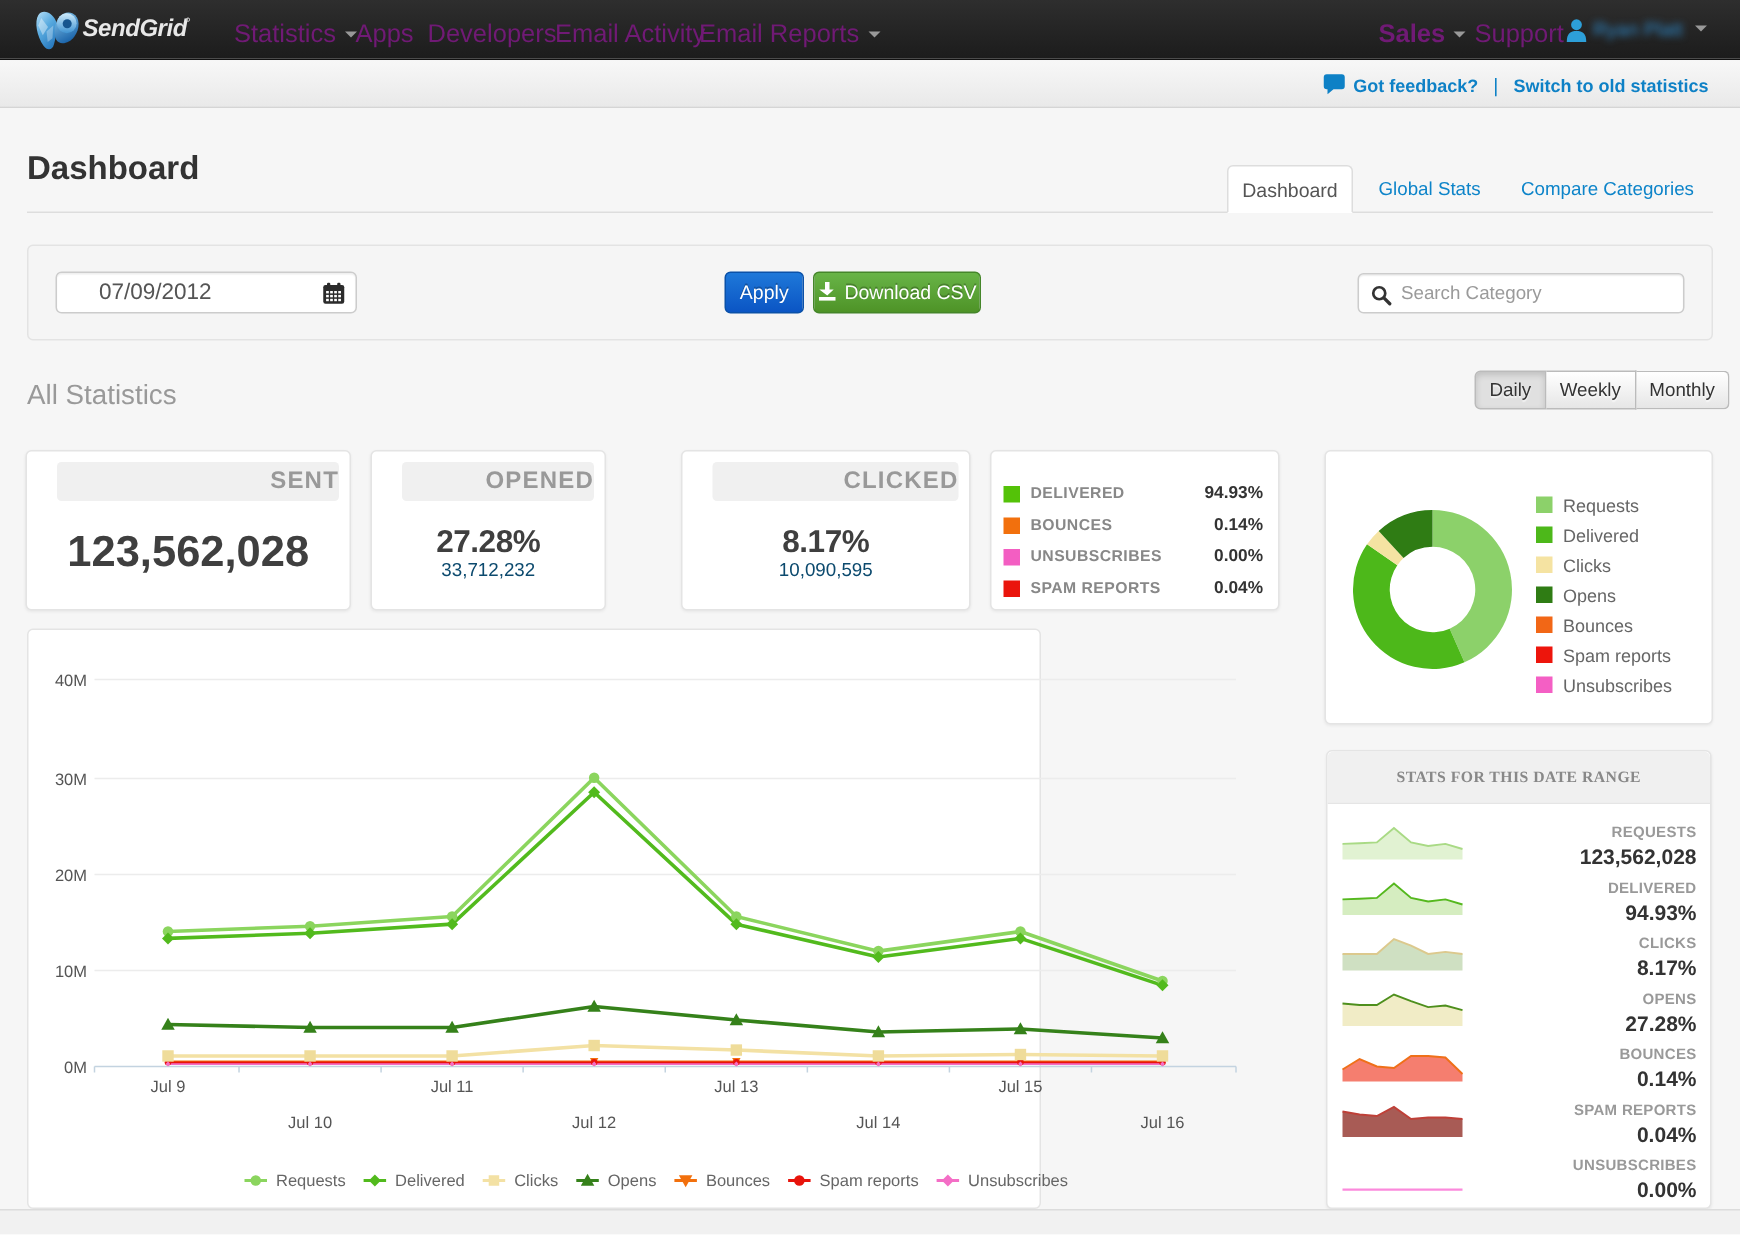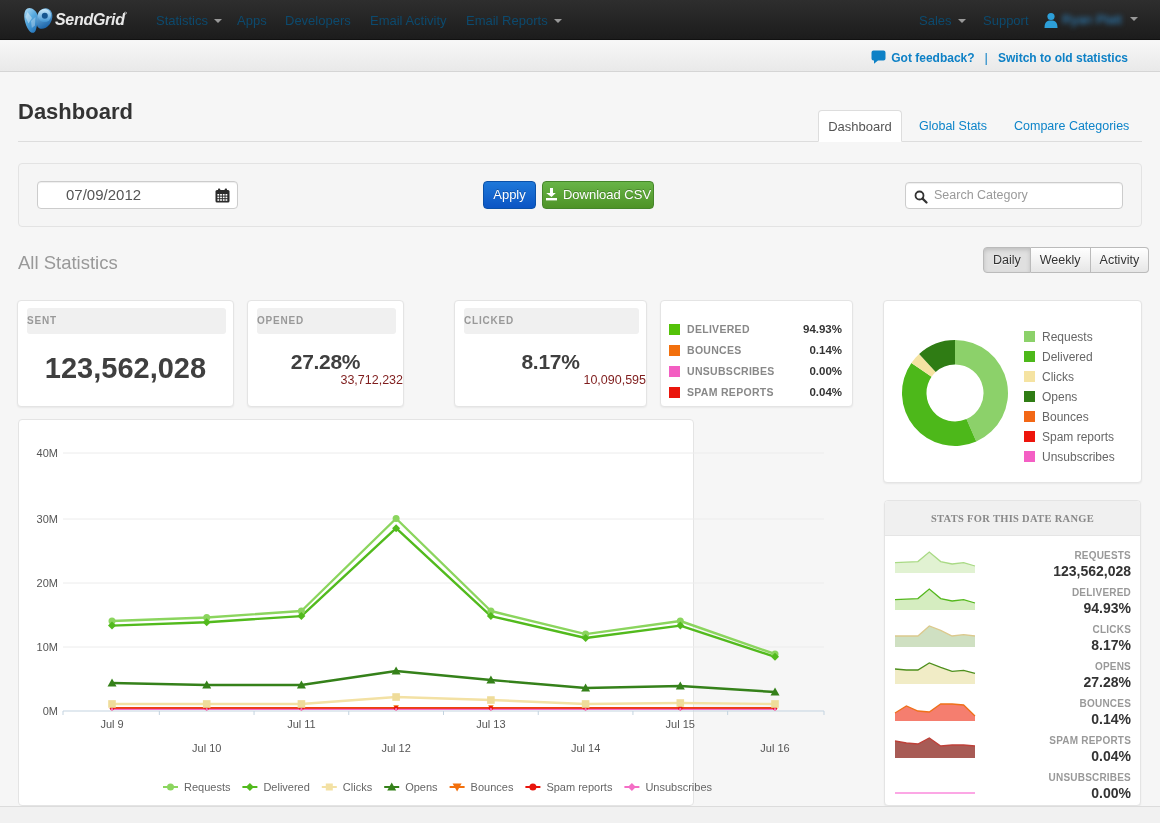--- a/index.html
+++ b/index.html
@@ -6,21 +6,21 @@
 html,body { font-family:"Liberation Sans", sans-serif; background:#fff; }
 #page { position:relative; width:1160px; height:823px; overflow:hidden; background:#f6f6f6; }
 .abs { position:absolute; }
 
 
 #navbar { left:0; top:0; width:1160px; height:40px;
   background:linear-gradient(#2e2e2e,#1c1c1c); border-bottom:1px solid #111; }
 #logo-ic { left:22px; top:4px; }
 #logo-t { left:55px; top:11px; color:#e8e8e8; font-size:16px; font-weight:bold; font-style:italic; letter-spacing:-0.3px; }
 #logo-r { left:122px; top:9px; color:#ccc; font-size:8px; }
-.navlink { top:13px; color:#0c4a6e; font-size:13px; }
+.navlink { top:13px; color:#701a75; font-size:17px; }
 .caret { display:inline-block; width:0; height:0; border-left:4px solid transparent; border-right:4px solid transparent; border-top:4px solid #999; vertical-align:middle; margin-left:6px; margin-top:-2px; }
 #uname { top:12px; color:#2e88c8; font-size:13px; filter:blur(2.5px); }
 
 
 #fbar { left:0; top:41px; width:1160px; height:31px;
   background:linear-gradient(#f7f7f7,#e9e9e9); border-bottom:1px solid #d5d5d5; }
 #fbar-links a { color:#0e81c6; font-size:12px; font-weight:bold; text-decoration:none; }
 #fbar-links .sep { color:#0e81c6; margin:0 10px; font-weight:normal; }
 #fbar-links { white-space:nowrap; }
 .dlrow { white-space:nowrap; }
@@ -45,28 +45,28 @@
 
 #allstats { left:18px; top:252px; font-size:18.5px; color:#999; }
 #btngroup { left:969px; top:247px; height:26px;padding-left:14px; }
 .gbtn { display:inline-block; float:left; height:26px; line-height:24px; padding:0 9px; font-size:12.5px; color:#333; background:linear-gradient(#fff,#e6e6e6); border:1px solid #bbb; border-left-width:0; text-shadow:0 1px 1px rgba(255,255,255,0.75); }
 .gbtn.first { border-left-width:1px; border-radius:4px 0 0 4px; }
 .gbtn.last { border-radius:0 4px 4px 0; }
 .gbtn.active { background:#e0e0e0; box-shadow:inset 0 2px 4px rgba(0,0,0,0.15); }
 
 
 .card { top:300px; height:107px; background:#fff; border:1px solid #e4e4e4; border-radius:4px; box-shadow:0 1px 2px rgba(0,0,0,0.06); }
-.cardhead { position:absolute; left:9px; right:7px; top:7px; height:26px; line-height:26px; background:#f0f0f0; border-radius:3px; text-align:left; font-size:10px; font-weight:bold; color:#999; letter-spacing:0.8px; }
+.cardhead { position:absolute; left:20px; right:7px; top:7px; height:26px; line-height:26px; background:#f0f0f0; border-radius:3px; text-align:right; font-size:16px; font-weight:bold; color:#999; letter-spacing:0.8px; }
 #card1 { left:17px; width:217px; }
 #card2 { left:247px; width:157px; }
 #card3 { left:454px; width:193px; }
 #card4 { left:660px; width:193px; }
 .bignum { position:absolute; left:0; width:100%; text-align:center; top:51px; font-size:29px; font-weight:bold; color:#3f3f3f; letter-spacing:0px; }
 .pct { position:absolute; left:0; width:100%; text-align:center; top:49px; font-size:21px; font-weight:bold; color:#3f3f3f; letter-spacing:-0.3px; }
-.sub { position:absolute; left:0; width:100%; text-align:right; top:72px; font-size:12.5px; color:#7f1d1d; }
+.sub { position:absolute; left:0; width:100%; text-align:center; top:72px; font-size:12.5px; color:#0c4a6e; }
 .lrow { position:absolute; left:8px; right:10px; height:11px; }
 .lsq { position:absolute; left:0; top:0; width:11px; height:11px; }
 .llab { position:absolute; left:18px; top:0; font-size:10.5px; font-weight:bold; color:#888; letter-spacing:0.3px; line-height:11px; }
 .lval { position:absolute; right:0; top:-1px; font-size:11.5px; font-weight:bold; color:#333; line-height:12px; }
 
 
 #donutpanel { left:883px; top:300px; width:259px; height:183px; background:#fff; border:1px solid #e4e4e4; border-radius:4px; box-shadow:0 1px 2px rgba(0,0,0,0.06); }
 .dlrow { position:absolute; left:140px; height:12px; }
 .dlsq { position:absolute; left:0; top:0; width:11px; height:11px; }
 .dllab { position:absolute; left:18px; top:0; font-size:12px; color:#666; line-height:12px; }
@@ -111,31 +111,31 @@
     <path d="M5.5 8 L10 14 L6.5 19.5 L3.5 13 Z" fill="#ffffff" opacity="0.4"></path>
     <path d="M9 17 L13.5 13 L13 21.5 L9.8 24 Z" fill="#ffffff" opacity="0.3"></path>
   </svg>
   <div class="abs" id="logo-t">SendGrid</div>
   <div class="abs" id="logo-r">⚬</div>
   <div class="abs navlink" style="left:156px;">Statistics<span class="caret"></span></div>
   <div class="abs navlink" style="left:237px;">Apps</div>
   <div class="abs navlink" style="left:285px;">Developers</div>
   <div class="abs navlink" style="left:370px;">Email Activity</div>
   <div class="abs navlink" style="left:466px;">Email Reports<span class="caret"></span></div>
-  <div class="abs navlink" style="left:919px;">Sales<span class="caret"></span></div>
+  <div class="abs navlink" style="left:919px;font-weight:bold;">Sales<span class="caret"></span></div>
   <div class="abs navlink" style="left:983px;">Support</div>
   <svg class="abs" style="left:1044px; top:12px;" width="14" height="16" viewBox="0 0 14 16">
     <circle cx="7" cy="4.5" r="3.6" fill="#2d9fd8"></circle>
     <path d="M0.5 16 C0.5 10 3 8.6 7 8.6 C11 8.6 13.5 10 13.5 16 Z" fill="#2d9fd8"></path>
   </svg>
   <div class="abs" id="uname" style="left:1062px;">Ryan Platt</div>
   <span class="abs caret" style="left:1124px; top:19px;"></span>
 
   <div class="abs" id="fbar"></div>
-  <div class="abs" style="right:32px; top:48px;" id="fbar-links">
+  <div class="abs" style="right:21px; top:48px;" id="fbar-links">
     <svg style="vertical-align:-2px; margin-right:5px;" width="15" height="14" viewBox="0 0 15 14">
       <path d="M2.5 0.5 h10 a2 2 0 0 1 2 2 v6 a2 2 0 0 1 -2 2 h-5.5 l-4 3.3 v-3.3 h-0.5 a2 2 0 0 1 -2 -2 v-6 a2 2 0 0 1 2 -2 z" fill="#0e81c6"></path>
     </svg><a id="fb1">Got feedback?</a><span class="sep" style="color:#0e81c6; font-size:13px; margin:0 10px;">|</span><a id="fb2">Switch to old statistics</a>
   </div>
 
   <div class="abs" id="h1">Dashboard</div>
   <div class="abs" id="tabrule"></div>
   <div class="abs tab" id="tab-active">Dashboard</div>
   <div class="abs tab tab-link" style="left:919px;">Global Stats</div>
   <div class="abs tab tab-link" style="left:1014px;">Compare Categories</div>
@@ -171,21 +171,21 @@
     <svg style="position:absolute; left:8px; top:7px;" width="14" height="14" viewBox="0 0 14 14">
       <circle cx="5.5" cy="5.5" r="4" fill="none" stroke="#333" stroke-width="1.8"></circle>
       <line x1="8.6" y1="8.6" x2="12.5" y2="12.5" stroke="#333" stroke-width="2.2" stroke-linecap="round"></line>
     </svg>
   </div>
 
   <div class="abs" id="allstats">All Statistics</div>
   <div class="abs" id="btngroup">
     <span class="gbtn first active">Daily</span>
       <span class="gbtn">Weekly</span>
-      <span class="gbtn last">Activity</span>
+      <span class="gbtn last">Monthly</span>
   </div>
 
   <div class="abs card" id="card1">
     <div class="cardhead">SENT</div>
     <div class="bignum">123,562,028</div>
   </div>
   <div class="abs card" id="card2">
     <div class="cardhead">OPENED</div>
     <div class="pct">27.28%</div>
     <div class="sub">33,712,232</div>

